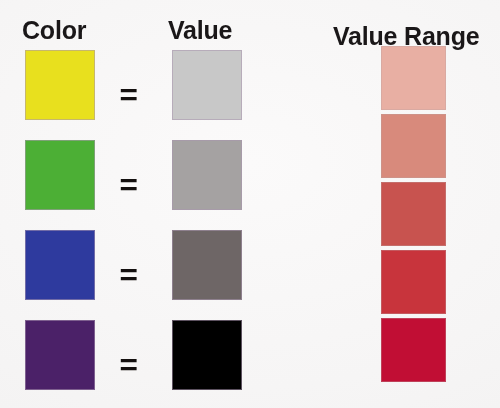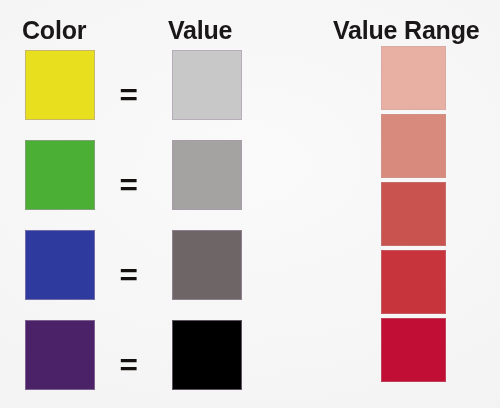--- a/index.html
+++ b/index.html
@@ -35,21 +35,21 @@
   .col-title {
     position: absolute;
     font-size: 25px;
     font-weight: bold;
     color: #1a1718;
     letter-spacing: -0.2px;
     white-space: nowrap;
   }
   .col-title.color-title  { left: 22px;  top: 8px; }
   .col-title.value-title  { left: 168px; top: 8px; text-align: center; }
-  .col-title.range-title  { left: 333px; top: 8px; }
+  .col-title.range-title  { left: 333px; top: 14px; }
 
   
   .col {
     position: absolute;
   }
 
   .col-color { left: 25px;  top: 50px; }
   .col-eq    { left: 112px; top: 50px; }
   .col-value { left: 172px; top: 50px; }
   .col-range { left: 381px; top: 46px; }

